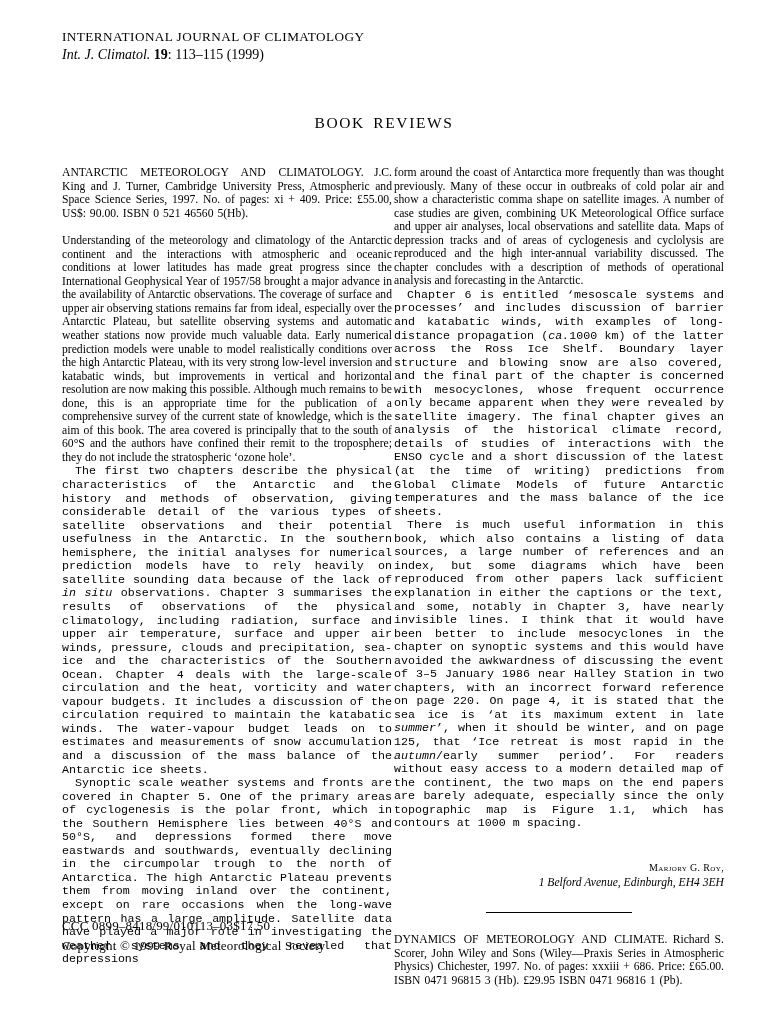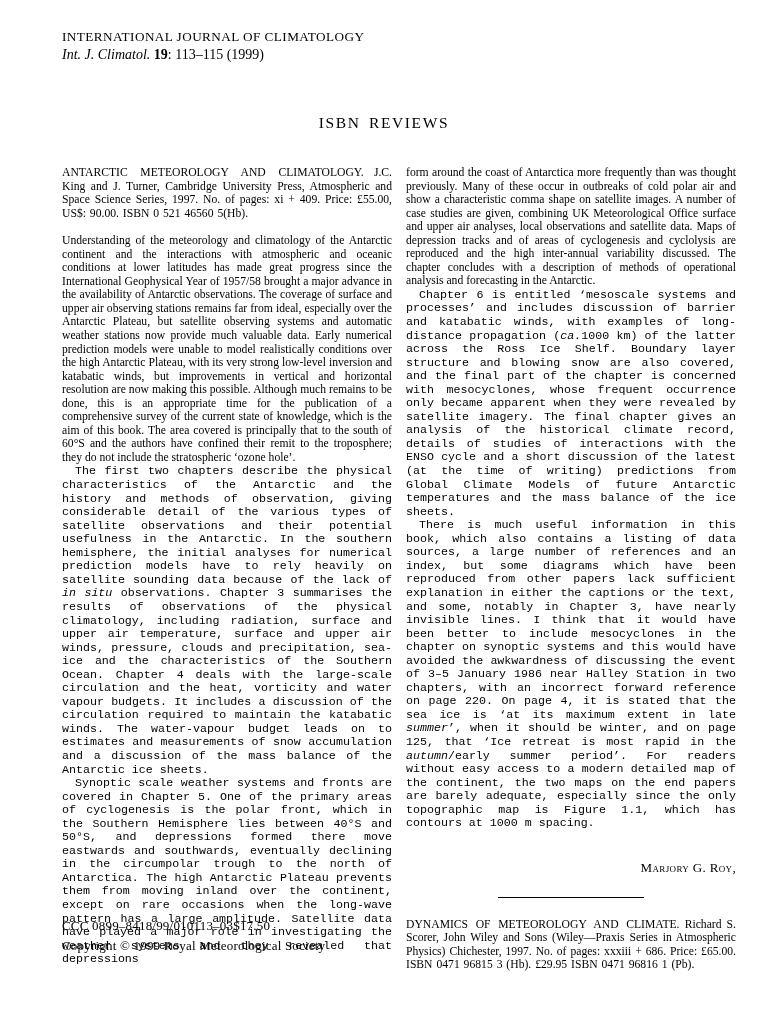--- a/index.html
+++ b/index.html
@@ -67,21 +67,21 @@
     position: absolute;
     top: 166px;
     width: 330px;
     font-size: 11.65px;
     line-height: 13.55px;
     text-align: justify;
     text-justify: inter-word;
     hyphens: none;
   }
   .col-left  { left: 62px; }
-  .col-right { left: 406px; }
+  .col-right { left: 394px; }
 
   .col p {
     margin: 0;
   }
   .col p.indent {
     text-indent: 13px;
     font-family: Liberation Mono, monospace;
   }
   .col p.block-gap {
     margin-top: 14px;
@@ -99,21 +99,21 @@
 
   i, .it { font-style: italic; }
 
   
   .signature {
     margin-top: 31px;
     text-align: right;
   }
   .sig-name {
     font-variant: small-caps;
-    font-size: 13px;
+    font-size: 10px;
     letter-spacing: 0.35px;
     line-height: 14px;
   }
   .sig-addr {
     font-style: italic;
     font-size: 11.6px;
     line-height: 14.5px;
     margin-top: 1px;
   }
 
@@ -142,21 +142,21 @@
 <div class="page">
 
   <div class="masthead">
     <div class="journal-title">INTERNATIONAL JOURNAL OF CLIMATOLOGY</div>
     <div class="journal-cite">
       <span>Int. J. Climatol.</span>
       <span class="vol">19</span><span class="pages">: 113–115 (1999)</span>
     </div>
   </div>
 
-  <div class="section-title">ISBN REVIEWS</div>
+  <div class="section-title">BOOK REVIEWS</div>
 
   <div class="col col-left">
 
     <p class="entry-head">
       <span class="entry-title">ANTARCTIC METEOROLOGY AND CLIMATOLOGY.</span>
       <span>J.C. King and J. Turner, Cambridge University Press, Atmospheric and Space Science Series, 1997. No. of pages: xi + 409. Price: £55.00, US$: 90.00. ISBN 0 521 46560 5(Hb).</span>
     </p>
 
     <p class="block-gap">Understanding of the meteorology and climatology of the Antarctic continent and the interactions with atmospheric and oceanic conditions at lower latitudes has made great progress since the International Geophysical Year of 1957/58 brought a major advance in the availability of Antarctic observations. The coverage of surface and upper air observing stations remains far from ideal, especially over the Antarctic Plateau, but satellite observing systems and automatic weather stations now provide much valuable data. Early numerical prediction models were unable to model realistically conditions over the high Antarctic Plateau, with its very strong low-level inversion and katabatic winds, but improvements in vertical and horizontal resolution are now making this possible. Although much remains to be done, this is an appropriate time for the publication of a comprehensive survey of the current state of knowledge, which is the aim of this book. The area covered is principally that to the south of 60°S and the authors have confined their remit to the troposphere; they do not include the stratospheric ‘ozone hole’.</p>
 
@@ -169,20 +169,21 @@
   <div class="col col-right">
 
     <p>form around the coast of Antarctica more frequently than was thought previously. Many of these occur in outbreaks of cold polar air and show a characteristic comma shape on satellite images. A number of case studies are given, combining UK Meteorological Office surface and upper air analyses, local observations and satellite data. Maps of depression tracks and of areas of cyclogenesis and cyclolysis are reproduced and the high inter-annual variability discussed. The chapter concludes with a description of methods of operational analysis and forecasting in the Antarctic.</p>
 
     <p class="indent"><span>Chapter 6 is entitled ‘mesoscale systems and processes’ and includes discussion of barrier and katabatic winds, with examples of long-distance propagation (</span><i>ca.</i><span>1000 km) of the latter across the Ross Ice Shelf. Boundary layer structure and blowing snow are also covered, and the final part of the chapter is concerned with mesocyclones, whose frequent occurrence only became apparent when they were revealed by satellite imagery. The final chapter gives an analysis of the historical climate record, details of studies of interactions with the ENSO cycle and a short discussion of the latest (at the time of writing) predictions from Global Climate Models of future Antarctic temperatures and the mass balance of the ice sheets.</span></p>
 
     <p class="indent"><span>There is much useful information in this book, which also contains a listing of data sources, a large number of references and an index, but some diagrams which have been reproduced from other papers lack sufficient explanation in either the captions or the text, and some, notably in Chapter 3, have nearly invisible lines. I think that it would have been better to include mesocyclones in the chapter on synoptic systems and this would have avoided the awkwardness of discussing the event of 3–5 January 1986 near Halley Station in two chapters, with an incorrect forward reference on page 220. On page 4, it is stated that the sea ice is ‘at its maximum extent in late </span><i>summer</i><span>’, when it should be winter, and on page 125, that ‘Ice retreat is most rapid in the </span><i>autumn</i><span>/early summer period’. For readers without easy access to a modern detailed map of the continent, the two maps on the end papers are barely adequate, especially since the only topographic map is Figure 1.1, which has contours at 1000 m spacing.</span></p>
 
     <div class="signature">
       <div class="sig-name">Marjory G. Roy,</div>
+      <div class="sig-addr">1 Belford Avenue, Edinburgh, EH4 3EH</div>
     </div>
 
     <div class="divider"></div>
 
     <p class="entry-head">
       <span class="entry-title">DYNAMICS OF METEOROLOGY AND CLIMATE.</span>
       <span>Richard S. Scorer, John Wiley and Sons (Wiley—Praxis Series in Atmospheric Physics) Chichester, 1997. No. of pages: xxxiii + 686. Price: £65.00. ISBN 0471 96815 3 (Hb). £29.95 ISBN 0471 96816 1 (Pb).</span>
     </p>
 
   </div>

